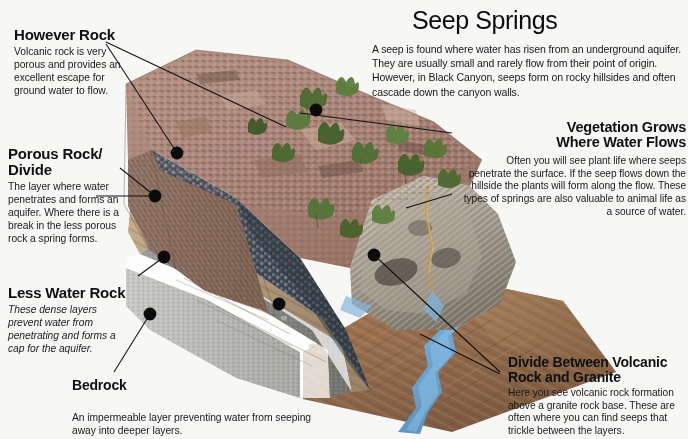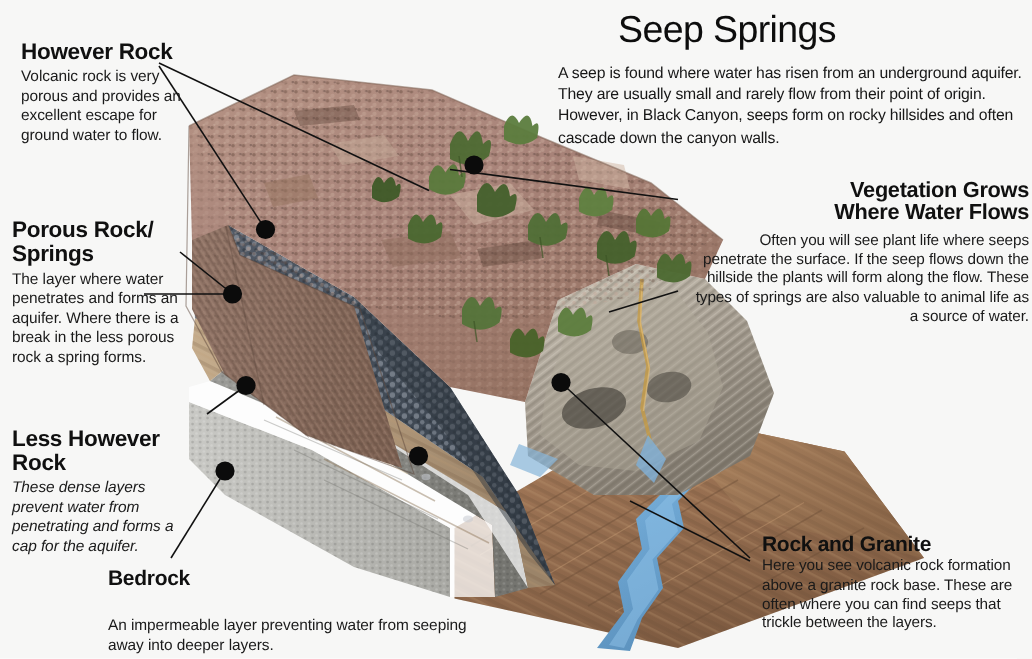--- a/index.html
+++ b/index.html
@@ -364,43 +364,44 @@
     </g>
   </svg>
   </div>
 
   <div class="label" id="lbl-volcanic">
     <div class="hd">However Rock</div>
     <div class="bd">Volcanic rock is very porous and provides an excellent escape for ground water to flow.</div>
   </div>
 
   <div class="label" id="lbl-porous">
-    <div class="hd">Porous Rock/ Springs</div>
+    <div class="hd">Porous Rock/ Divide</div>
     <div class="bd">The layer where water penetrates and forms an aquifer. Where there is a break in the less porous rock a spring forms.</div>
   </div>
 
   <div class="label" id="lbl-less">
-    <div class="hd">Less However Rock</div>
+    <div class="hd">Less Water Rock</div>
     <div class="bd">These dense layers prevent water from penetrating and forms a cap for the aquifer.</div>
   </div>
 
   <div class="label" id="lbl-bedrock">
     <div class="hd">Bedrock</div>
     <div class="bd">An impermeable layer preventing water from seeping away into deeper layers.</div>
   </div>
 
   <div class="label" id="block-title">
     <div class="title">Seep Springs</div>
     <div class="intro">A seep is found where water has risen from an underground aquifer. They are usually small and rarely flow from their point of origin. However, in Black Canyon, seeps form on rocky hillsides and often cascade down the canyon walls.</div>
   </div>
 
   <div class="label" id="lbl-veg">
     <div class="hd">Vegetation Grows</div>
     <div class="hd">Where Water Flows</div>
     <div class="bd">Often you will see plant life where seeps penetrate the surface. If the seep flows down the hillside the plants will form along the flow. These types of springs are also valuable to animal life as a source of water.</div>
   </div>
 
   <div class="label" id="lbl-divide">
+    <div class="hd">Divide Between Volcanic</div>
     <div class="hd">Rock and Granite</div>
     <div class="bd">Here you see volcanic rock formation above a granite rock base. These are often where you can find seeps that trickle between the layers.</div>
   </div>
 
 </div>
 
 </body></html>

